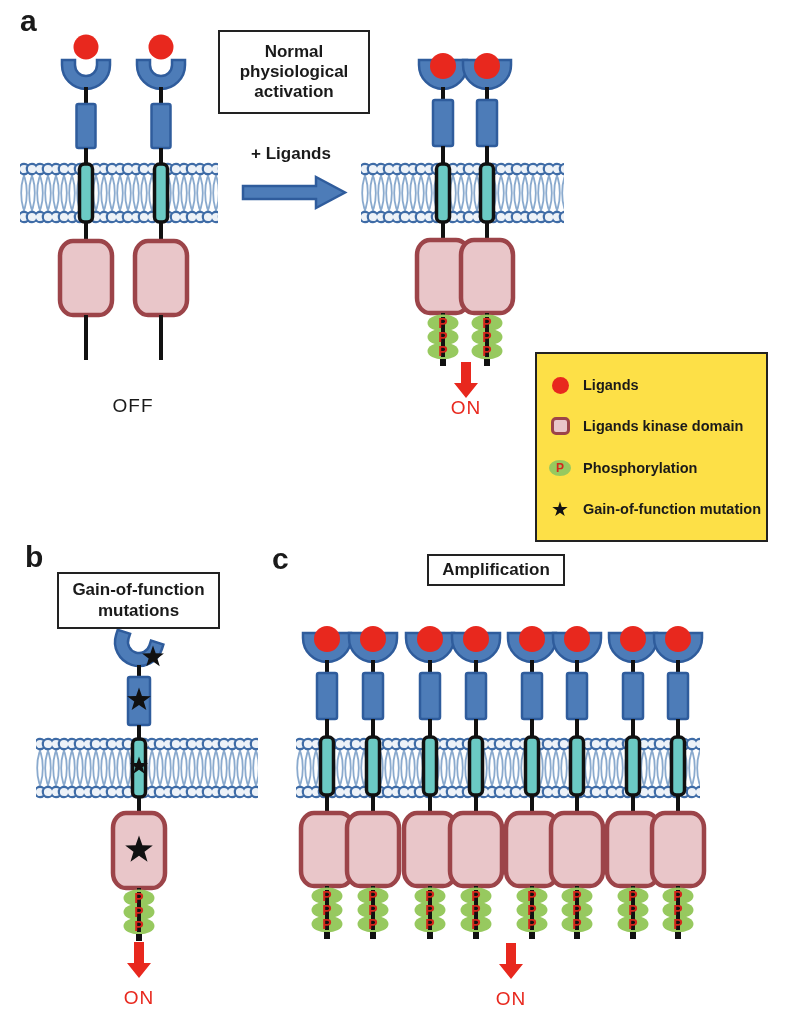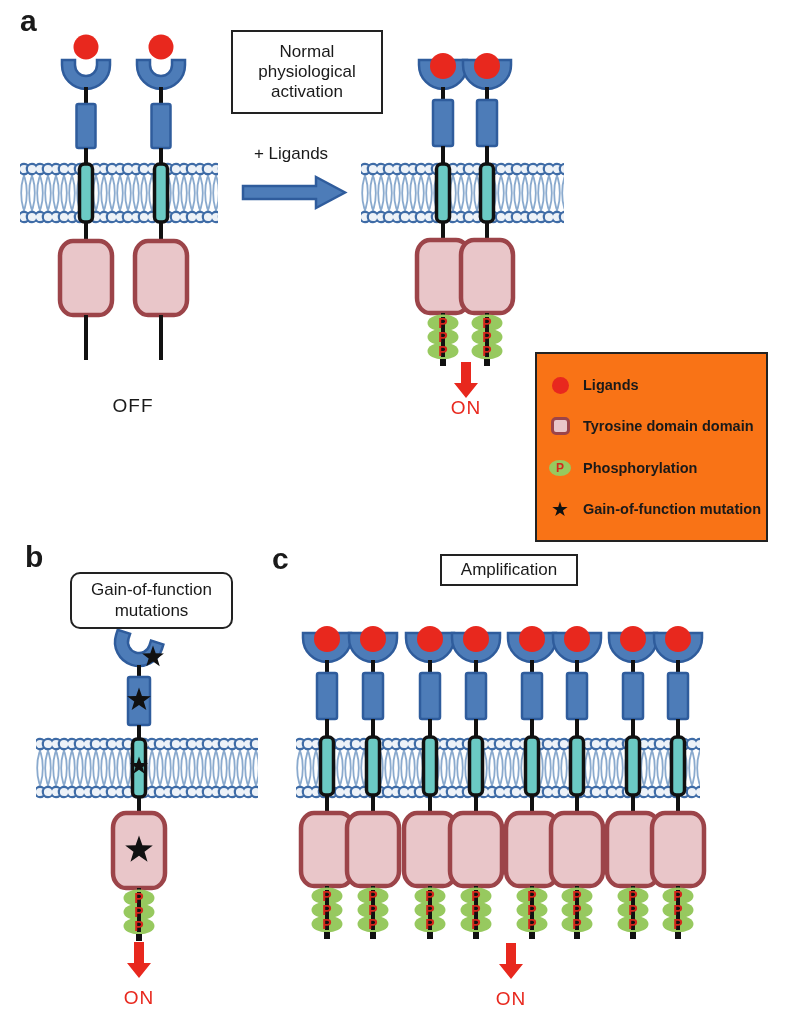--- a/index.html
+++ b/index.html
@@ -19,28 +19,28 @@
   .redArrow{fill:var(--red,#e8281e);}
   .dot{fill:#111;}
   .headC{fill:var(--memFill,#edf2f8);stroke:var(--memStroke,#3e6ba6);stroke-width:2.2;}
   .tailE{fill:none;stroke:var(--memTail,#8aaace);stroke-width:1.8;}
 
   
   .lbl{position:absolute;}
   .panelLetter{font-size:30px;font-weight:bold;}
   .boxLabel{position:absolute;box-sizing:border-box;border:2px solid #222;background:#fff;
             display:flex;align-items:center;justify-content:center;text-align:center;
-            font-weight:normal;font-size:17px;line-height:1.18;padding:4px 8px;margin-left:13px;}
+            font-weight:bold;font-size:17px;line-height:1.18;padding:4px 8px;}
   .stateLabel{position:absolute;width:70px;text-align:center;font-weight:normal;font-size:19px;letter-spacing:1px;}
   .on{color:var(--red,#e8281e);}
-  .plusLigands{position:absolute;width:120px;text-align:center;font-weight:normal;font-size:17px;}
+  .plusLigands{position:absolute;width:120px;text-align:center;font-weight:bold;font-size:17px;}
 
   
   .legend{position:absolute;left:535px;top:352px;width:233px;height:190px;box-sizing:border-box;
-          border:2px solid #222;background:#f97316;display:flex;flex-direction:column;
+          border:2px solid #222;background:#fde047;display:flex;flex-direction:column;
           justify-content:space-evenly;padding:4px 20px 4px 10px;}
   .legRow{display:flex;align-items:center;gap:10px;height:28px;}
   .legIcon{width:26px;display:flex;align-items:center;justify-content:center;flex:0 0 26px;}
   .legText{font-size:14.5px;font-weight:bold;white-space:nowrap;}
   .ligand-ic{width:17px;height:17px;border-radius:50%;background:var(--red,#e8281e);}
   .ecd-ic{width:14px;height:14px;background:var(--blue,#4d7cb8);border:2.5px solid var(--blueDark,#2f5c9c);border-radius:2px;}
   .tm-ic{width:6px;height:19px;background:var(--teal,#6bcac4);border:3.5px solid #111;border-radius:5px;}
   .tkd-ic{width:13px;height:12px;background:var(--pink,#e9c6c9);border:3.5px solid var(--pinkDark,#9c4449);border-radius:5px;}
   .phos-ic{width:22px;height:16px;border-radius:50%;background:var(--green,#97c95f);display:flex;
            align-items:center;justify-content:center;color:var(--pRed,#d4261c);font-size:12px;font-weight:bold;}
@@ -156,42 +156,42 @@
     <use href="#rtk-on" transform="translate(633,638)"></use>
     <use href="#rtk-on" transform="translate(678,638)"></use>
     <use href="#onArrow" transform="translate(511,943)"></use>
   </svg>
 
   <div class="lbl panelLetter" style="left:20px;top:4px;">a</div>
   <div class="lbl panelLetter" style="left:25px;top:540px;">b</div>
   <div class="lbl panelLetter" style="left:272px;top:542px;">c</div>
 
   <div class="boxLabel" style="left:218px;top:30px;width:152px;height:84px;">Normal physiological activation</div>
-  <div class="boxLabel" style="left:57px;top:572px;width:163px;height:57px;border-radius:10px;">Gain-of-function mutations</div>
+  <div class="boxLabel" style="left:57px;top:572px;width:163px;height:57px;">Gain-of-function mutations</div>
   <div class="boxLabel" style="left:427px;top:554px;width:138px;height:32px;">Amplification</div>
 
   <div class="plusLigands" style="left:231px;top:144px;">+ Ligands</div>
 
   <div class="stateLabel" style="left:98px;top:395px;">OFF</div>
   <div class="stateLabel on" style="left:431px;top:397px;">ON</div>
   <div class="stateLabel on" style="left:104px;top:987px;">ON</div>
   <div class="stateLabel on" style="left:476px;top:988px;">ON</div>
 
   <div class="legend">
     <div class="legRow">
       <span class="legIcon">
           <span class="ligand-ic"></span>
         </span>
       <span class="legText">Ligands</span>
     </div>
     <div class="legRow">
       <span class="legIcon">
           <span class="tkd-ic"></span>
         </span>
-      <span class="legText">Tyrosine domain domain</span>
+      <span class="legText">Ligands kinase domain</span>
     </div>
     <div class="legRow">
       <span class="legIcon">
           <span class="phos-ic">P</span>
         </span>
       <span class="legText">Phosphorylation</span>
     </div>
     <div class="legRow">
       <span class="legIcon">
           <span class="gof-ic">★</span>

